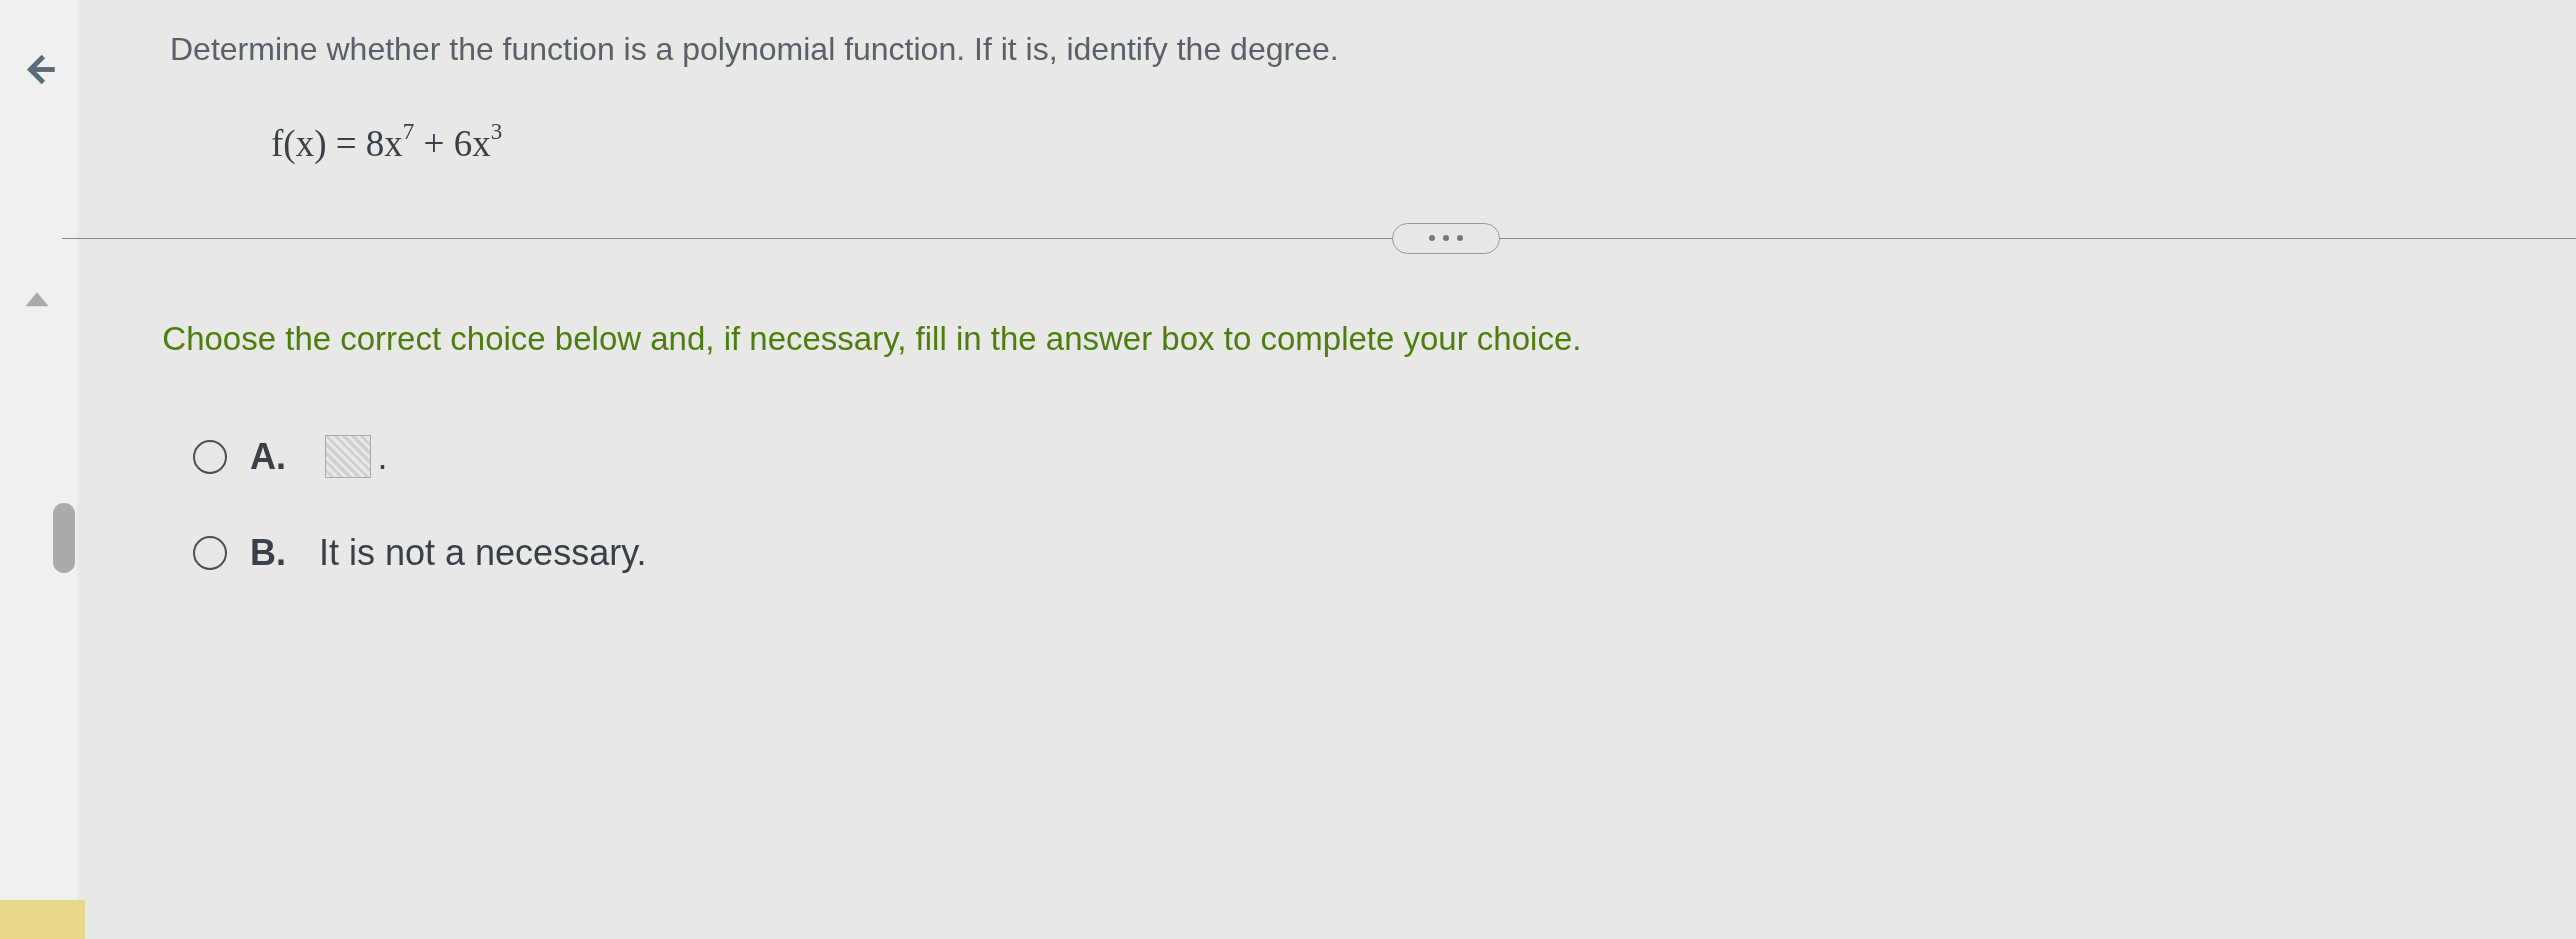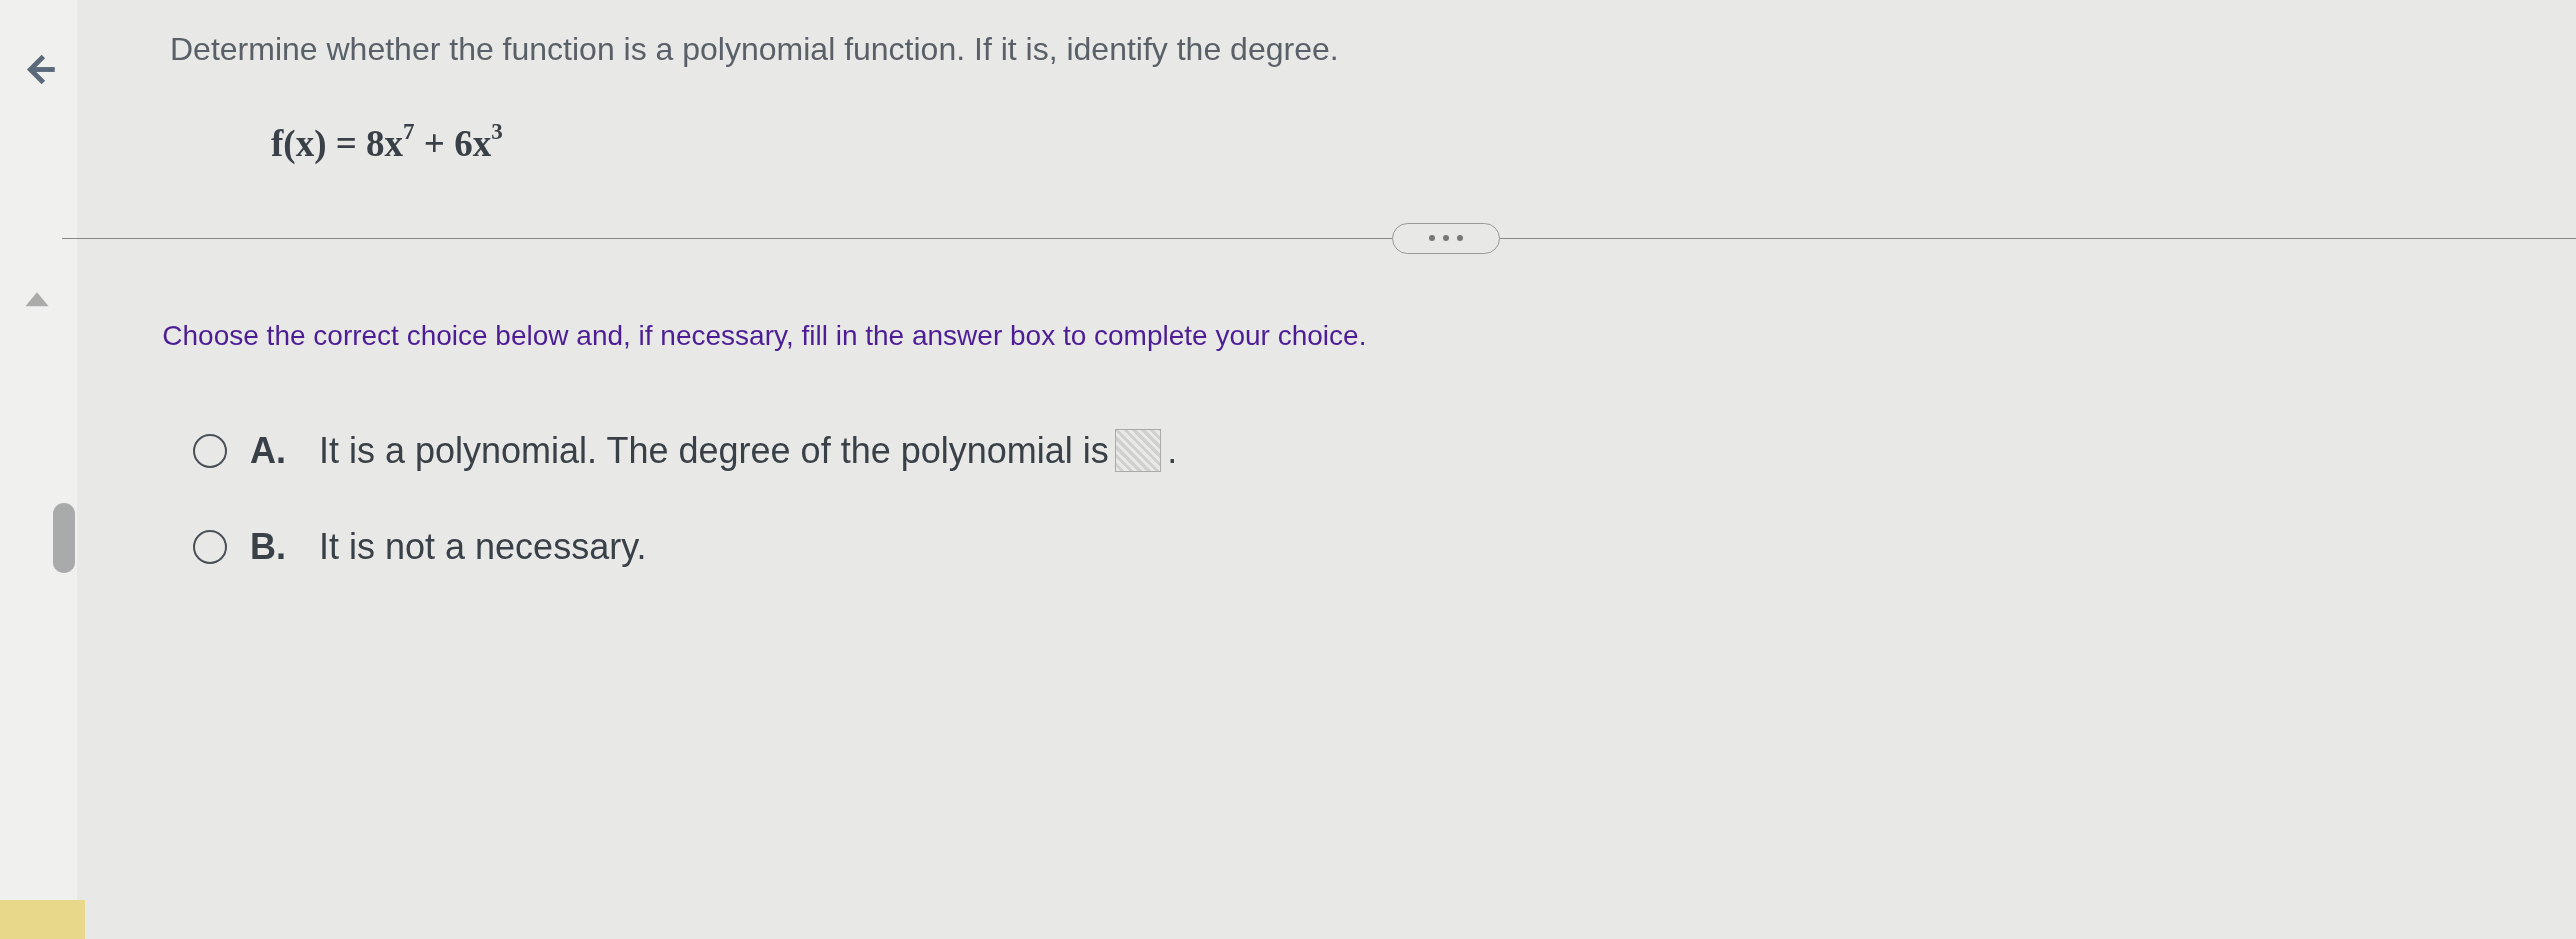--- a/index.html
+++ b/index.html
@@ -76,21 +76,20 @@
       color: #5a6068;
       margin-bottom: 54px;
       font-family: Arial, sans-serif;
     }
     .equation {
       font-size: 37px;
       color: #3a4048;
       margin-left: 101px;
       margin-bottom: 54px;
       font-family: 'Times New Roman', serif;
-      font-weight: bold;
     }
     .equation sup {
       font-size: 23px;
       vertical-align: super;
       position: relative;
       top: -3.9px;
     }
     .divider-row {
       position: relative;
       height: 39px;
@@ -120,22 +119,22 @@
       justify-content: center;
       gap: 7.7px;
     }
     .divider-pill .dot {
       width: 6.2px;
       height: 6.2px;
       background: #777;
       border-radius: 50%;
     }
     .instruction {
-      font-size: 28px;
-      color: #4c1d95;
+      font-size: 33px;
+      color: #4d7c0f;
       margin-bottom: 77px;
       margin-left: -7.7px;
     }
     .choice-row {
       display: flex;
       align-items: center;
       margin-bottom: 54px;
       margin-left: 23px;
     }
     .radio-circle {
@@ -217,21 +216,20 @@
       <span class="dot"></span>
     </div>
   </div>
 
   <div class="instruction">Choose the correct choice below and, if necessary, fill in the answer box to complete your choice.</div>
 
   <div class="choice-row">
     <div class="radio-circle"></div>
     <div class="choice-letter">A.</div>
     <div class="choice-text">
-      <span>It is a polynomial. The degree of the polynomial is </span>
       <span class="answer-box"></span>
       <span>.</span>
     </div>
   </div>
 
   <div class="choice-row">
     <div class="radio-circle"></div>
     <div class="choice-letter">B.</div>
     <div class="choice-text">It is not a necessary.</div>
   </div>

